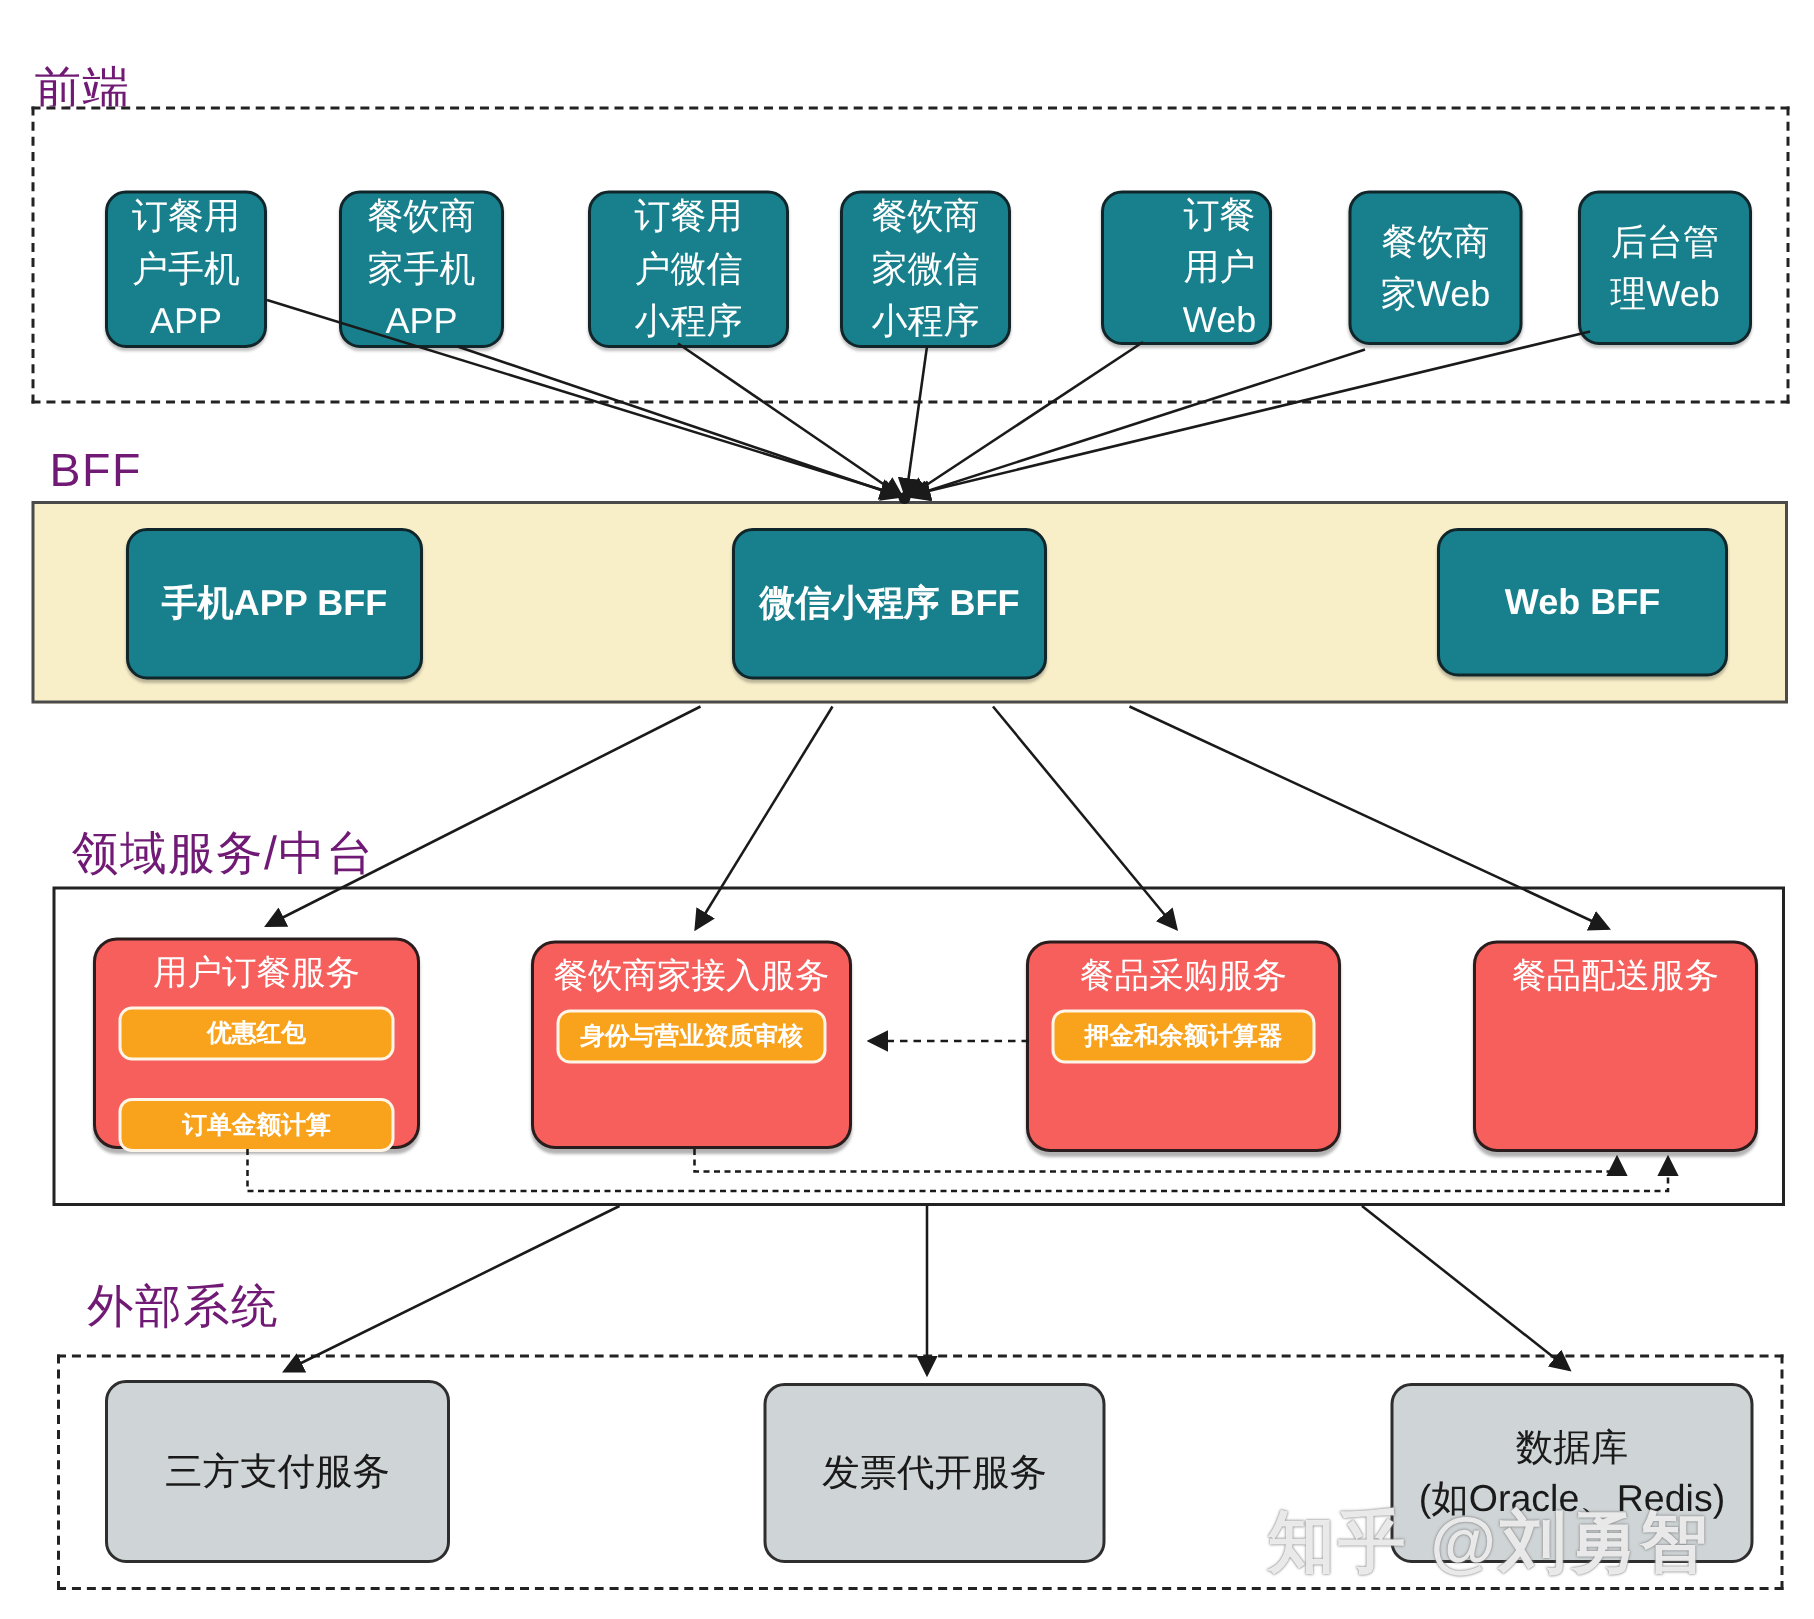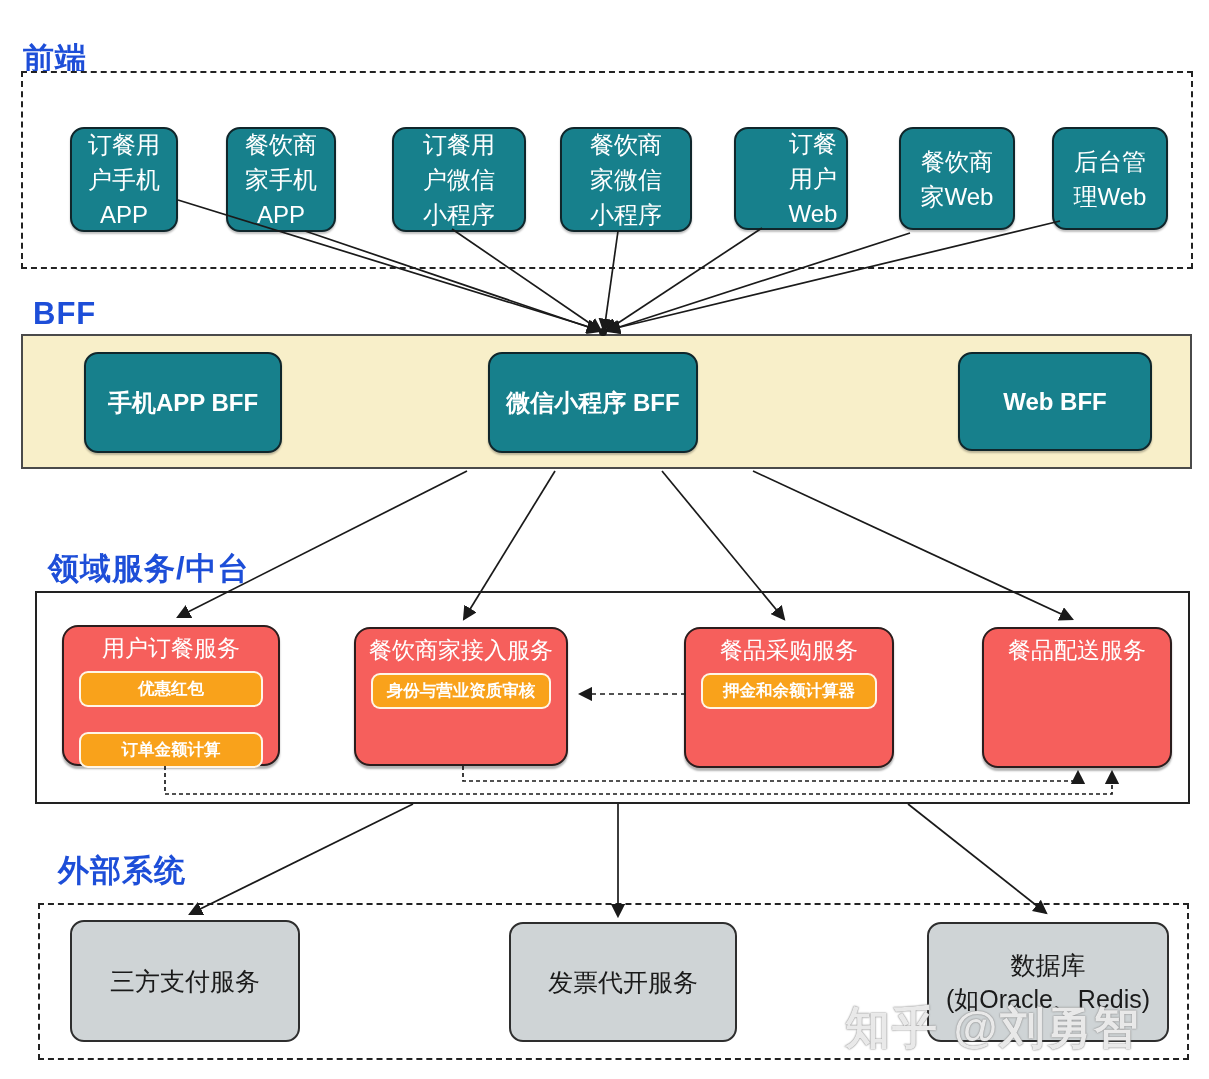--- a/index.html
+++ b/index.html
@@ -1,21 +1,21 @@
 <!DOCTYPE html>
 <html><head>
 <meta charset="utf-8">
 <style>
   html,body{margin:0;padding:0;background:#fff;}
   .stage{
     position:relative;width:1209px;height:1079px;background:#fff;overflow:hidden;
     font-family:"Liberation Sans","DejaVu Sans",sans-serif;
   }
   .section-title{
-    position:absolute;font-weight:bold;color:#1d4ed8;font-size:31px;letter-spacing:1px;
+    position:absolute;font-weight:normal;color:#701a75;font-size:31px;letter-spacing:1px;
   }
   .container{position:absolute;box-sizing:border-box;}
   .dashed{border:2.5px dashed #222;background:#fff;}
   .solid{border:2.5px solid #222;background:#fff;}
   .banner{background:#F8EFC9;border:2.5px solid #4a4a4a;}
   .node{
     position:absolute;box-sizing:border-box;display:flex;align-items:center;justify-content:center;
     text-align:center;border-radius:14px;
   }
   .teal{
@@ -66,21 +66,21 @@
 
   <div class="node teal" style="left:70px;top:127px;width:108px;height:105px;">
     <span class="node-label">订餐用户手机APP</span>
   </div>
   <div class="node teal" style="left:226px;top:127px;width:110px;height:105px;">
     <span class="node-label">餐饮商家手机APP</span>
   </div>
   <div class="node teal" style="left:392px;top:127px;width:134px;height:105px;">
     <span class="node-label">订餐用户微信小程序</span>
   </div>
-  <div class="node teal" style="left:560px;top:127px;width:132px;height:105px;">
+  <div class="node teal" style="left:560px;top:127px;width:114px;height:105px;">
     <span class="node-label">餐饮商家微信小程序</span>
   </div>
   <div class="node teal" style="left:734px;top:127px;width:114px;height:103px;padding-left:44px;">
     <span class="node-label">订餐用户Web</span>
   </div>
   <div class="node teal" style="left:899px;top:127px;width:116px;height:103px;">
     <span class="node-label">餐饮商家Web</span>
   </div>
   <div class="node teal" style="left:1052px;top:127px;width:116px;height:103px;">
     <span class="node-label">后台管理Web</span>

